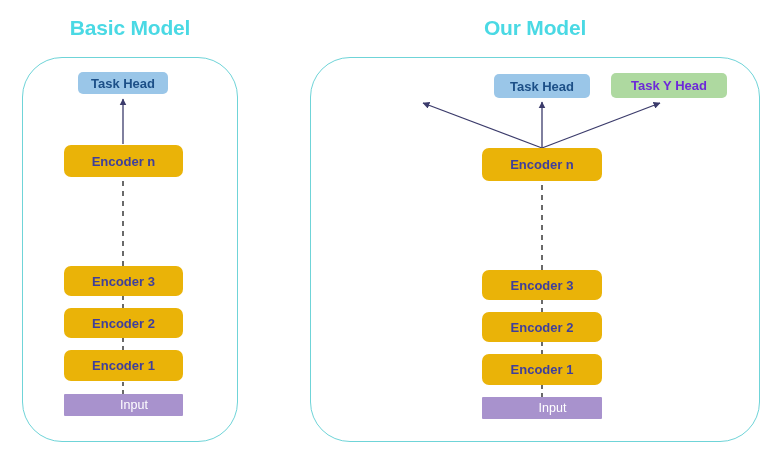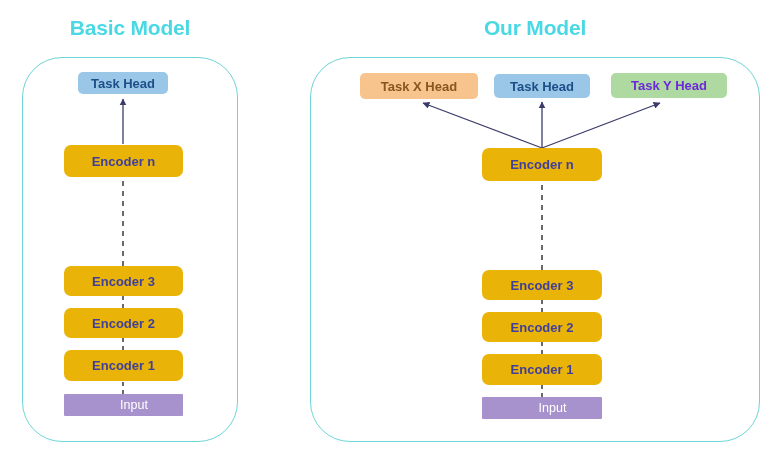--- a/index.html
+++ b/index.html
@@ -146,21 +146,20 @@
   <div class="node encoder" style="left:64px; top:308px; width:119px; height:30px;">Encoder 2</div>
 
   <div class="node encoder" style="left:64px; top:350px; width:119px; height:31px;">Encoder 1</div>
 
   <div class="node input" style="left:64px; top:394px; width:119px; height:22px;">Input</div>
 
   <div class="panel-title" id="title-ours">Our Model</div>
 
   <div class="panel" id="panel-ours"></div>
 
-  <div class="node head-orange" style="left:360px; top:73px; width:118px; height:26px;">Task X Head</div>
 
   <div class="node head-blue" style="left:494px; top:74px; width:96px; height:24px;">Task Head</div>
 
   <div class="node head-green" style="left:611px; top:73px; width:116px; height:25px;">Task Y Head</div>
 
   <div class="node encoder" style="left:482px; top:148px; width:120px; height:33px;">Encoder n</div>
 
   <div class="node encoder" style="left:482px; top:270px; width:120px; height:30px;">Encoder 3</div>
 
   <div class="node encoder" style="left:482px; top:312px; width:120px; height:30px;">Encoder 2</div>

